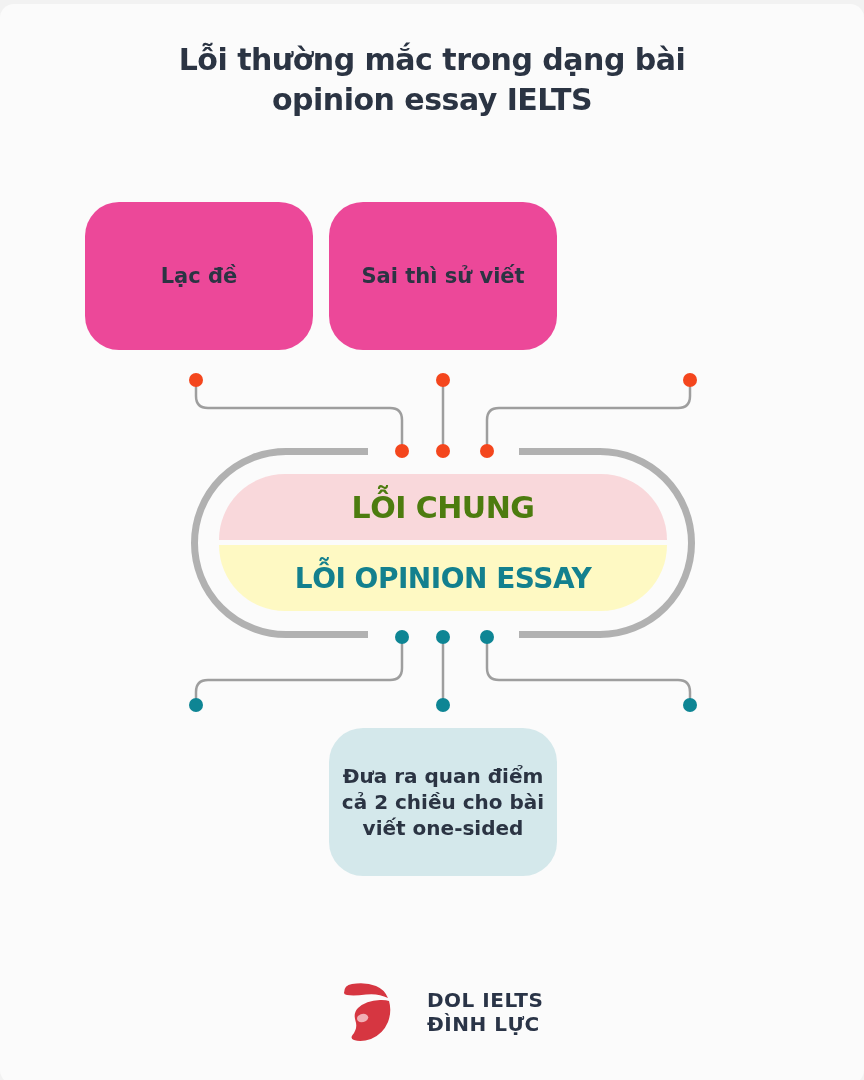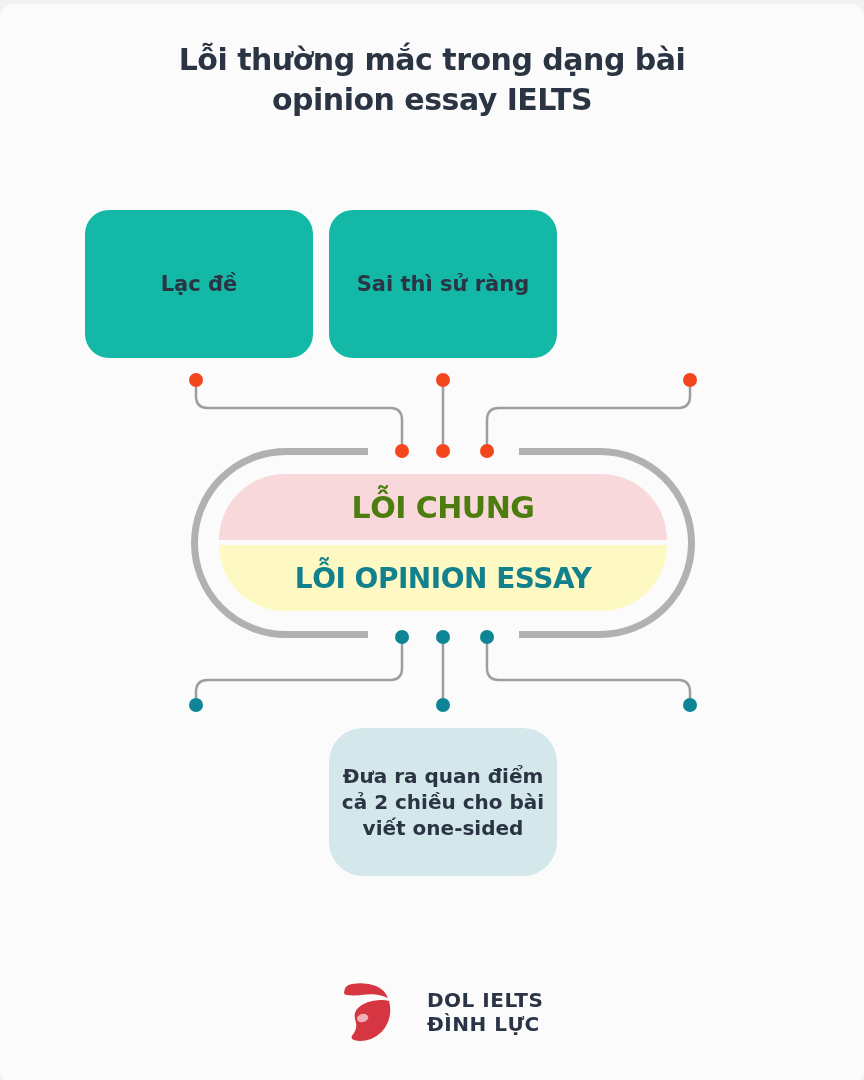--- a/index.html
+++ b/index.html
@@ -26,21 +26,21 @@
   .box {
     position: absolute;
     width: 228px; height: 148px;
     border-radius: 34px;
     display: flex; align-items: center; justify-content: center;
     text-align: center;
     font-weight: bold;
     color: #2B3443;
     padding: 8px;
   }
-  .box.pink { background: #14b8a6; top: 206px; font-size: 21px; border-radius: 24px; }
+  .box.pink { background: #ec4899; top: 198px; font-size: 21px; }
   .box.teal { background: #D4E8EB; top: 724px; font-size: 20px; line-height: 1.3; white-space: pre-line; }
   .col-1 { left: 85px; }
   .col-2 { left: 329px; }
   .col-3 { left: 573px; }
 
   .diagram-svg {
     position: absolute; top: 0; left: 0;
     width: 864px; height: 1080px;
     pointer-events: none;
   }
@@ -83,21 +83,21 @@
 
 <div class="page">
 
   <div class="title">Lỗi thường mắc trong dạng bài
 opinion essay IELTS</div>
 
   <div class="box pink col-1">
     <span>Lạc đề</span>
   </div>
   <div class="box pink col-2">
-    <span>Sai thì sử ràng</span>
+    <span>Sai thì sử viết</span>
   </div>
 
   <svg class="diagram-svg" viewBox="0 0 864 1080">
 
     <path d="M 368 447.5 L 286 447.5 A 91.5 91.5 0 0 0 194.5 539 A 91.5 91.5 0 0 0 286 630.5 L 368 630.5" fill="none" stroke-width="7" stroke-linecap="butt" stroke="#B1B1B1"></path>
     <path d="M 519 447.5 L 600 447.5 A 91.5 91.5 0 0 1 691.5 539 A 91.5 91.5 0 0 1 600 630.5 L 519 630.5" fill="none" stroke-width="7" stroke-linecap="butt" stroke="#B1B1B1"></path>
 
     <g fill="none" stroke-width="2.5" stroke-linecap="round">
       <path d="M 196 383 L 196 392 Q 196 404 208 404 L 390 404 Q 402 404 402 416 L 402 440" stroke="#9E9E9E"></path>
       <path d="M 443 383 L 443 440" stroke="#9E9E9E"></path>

